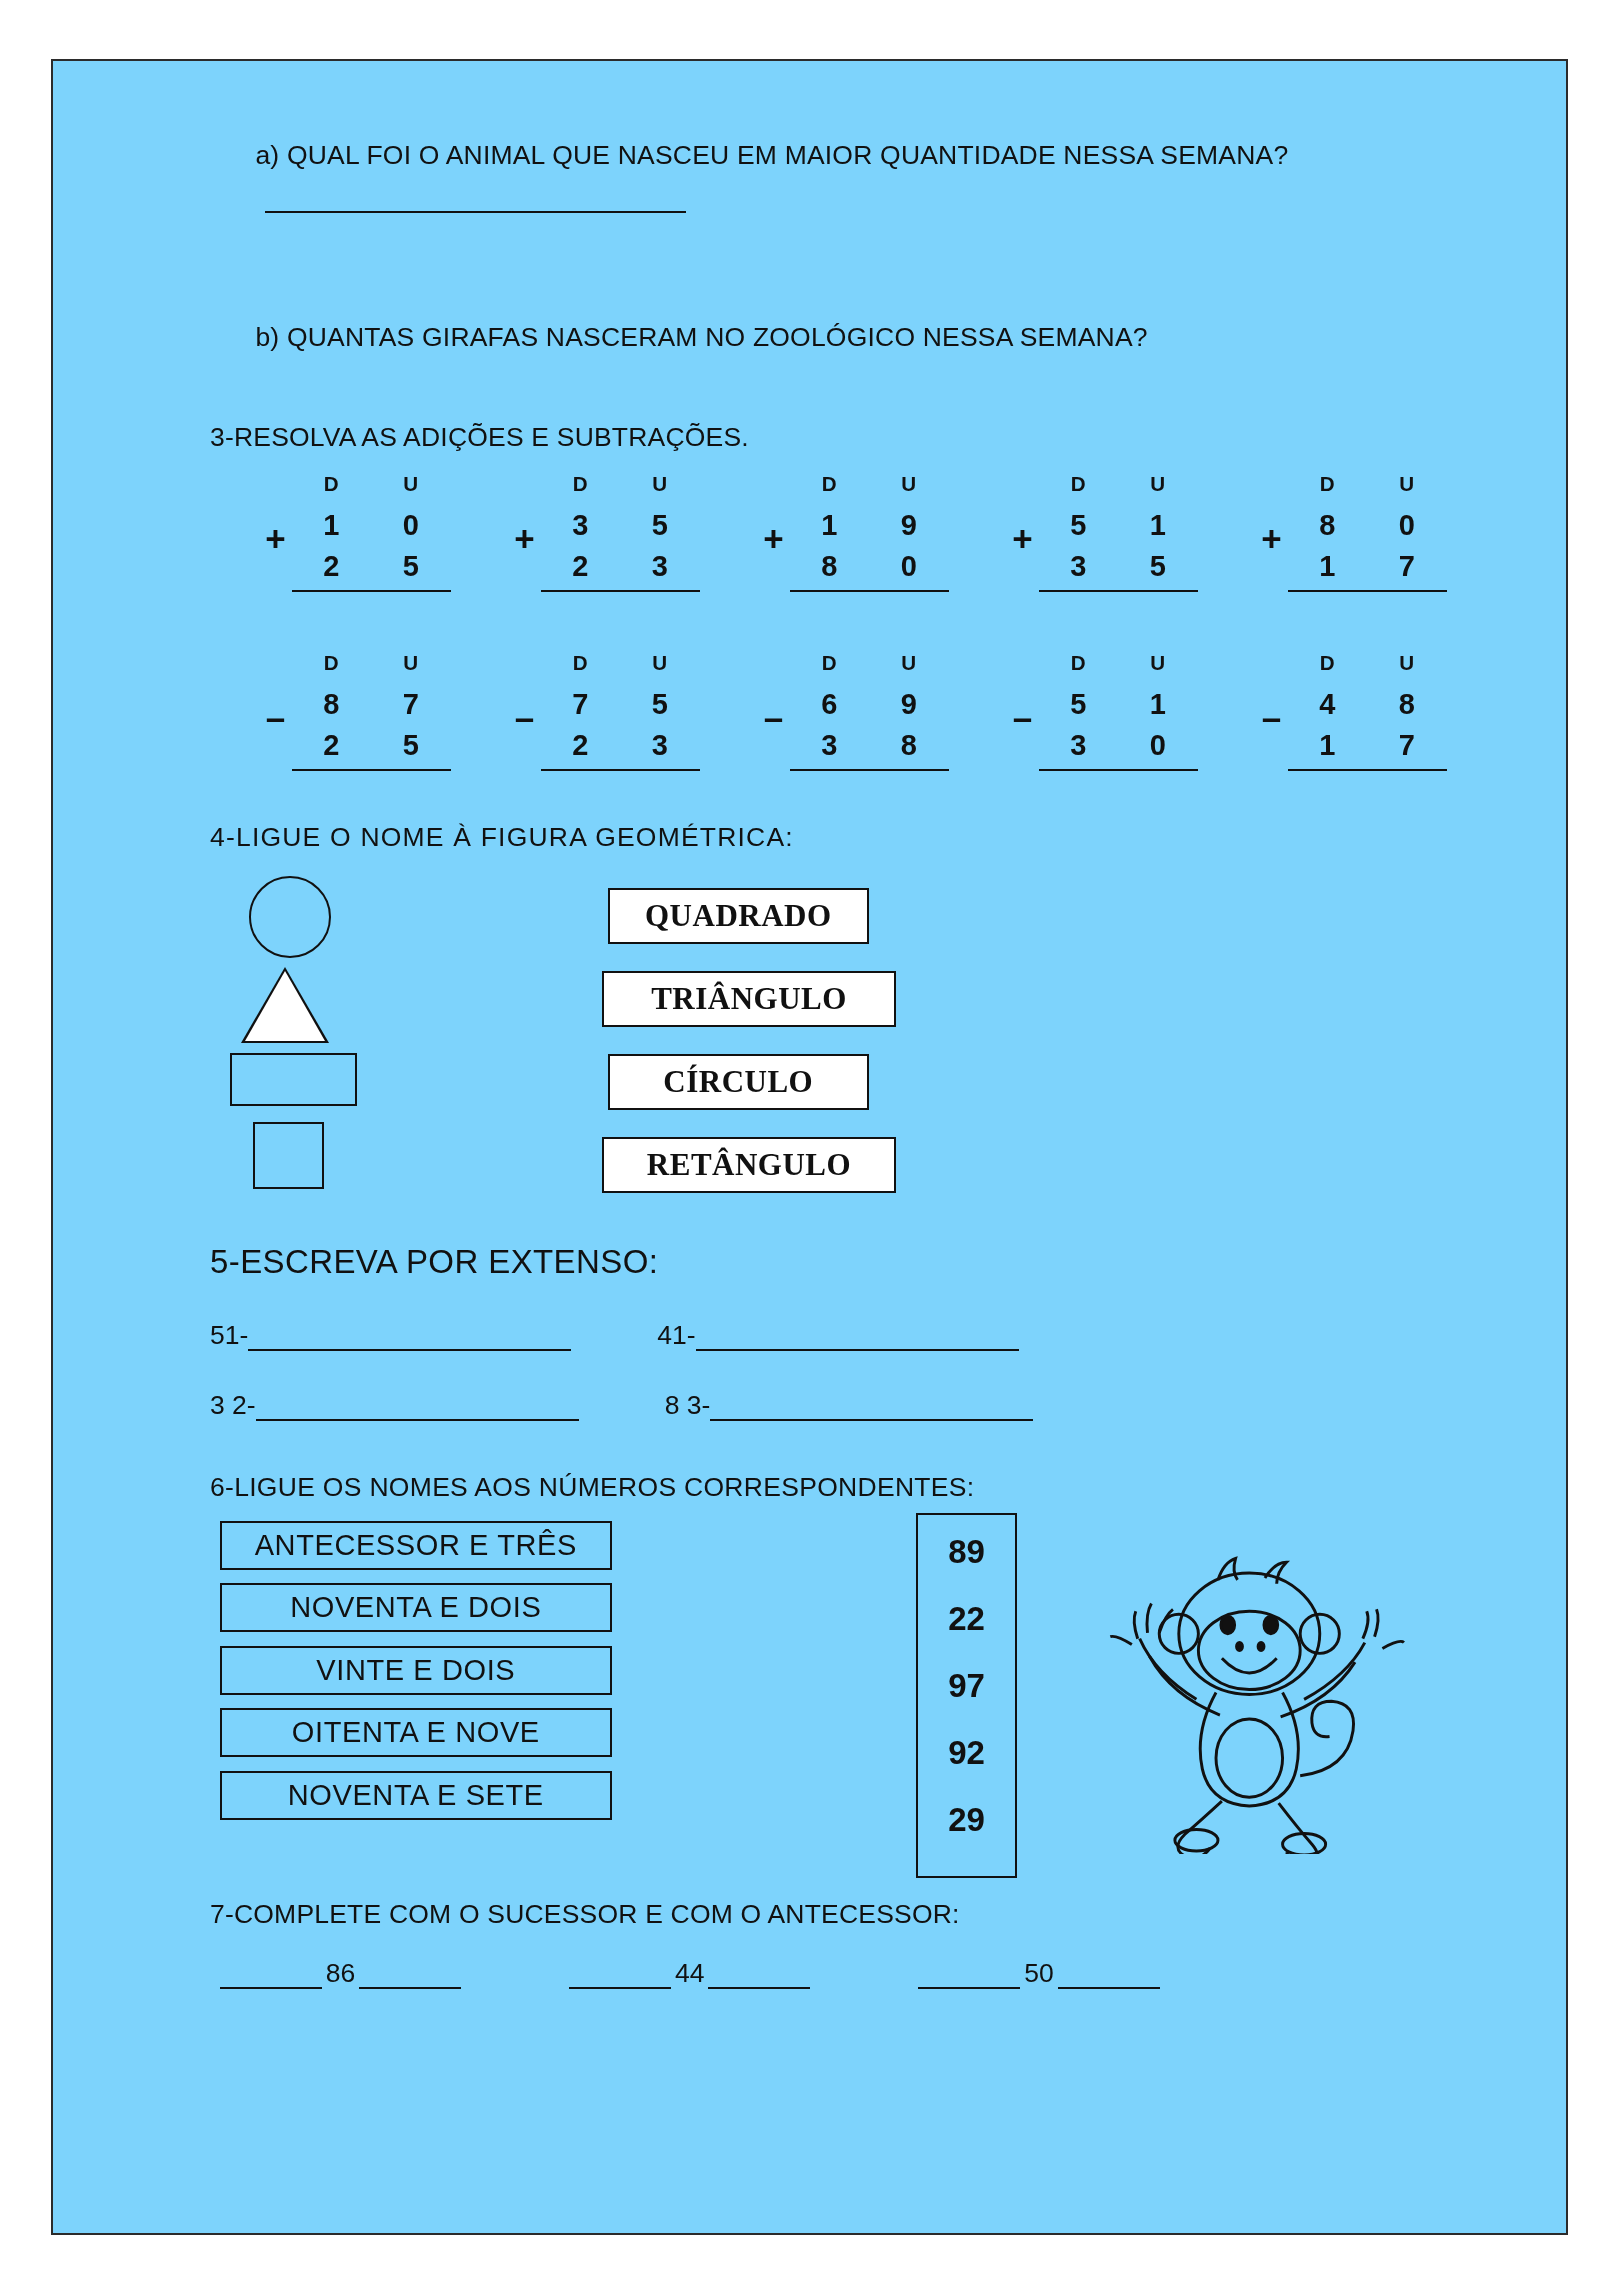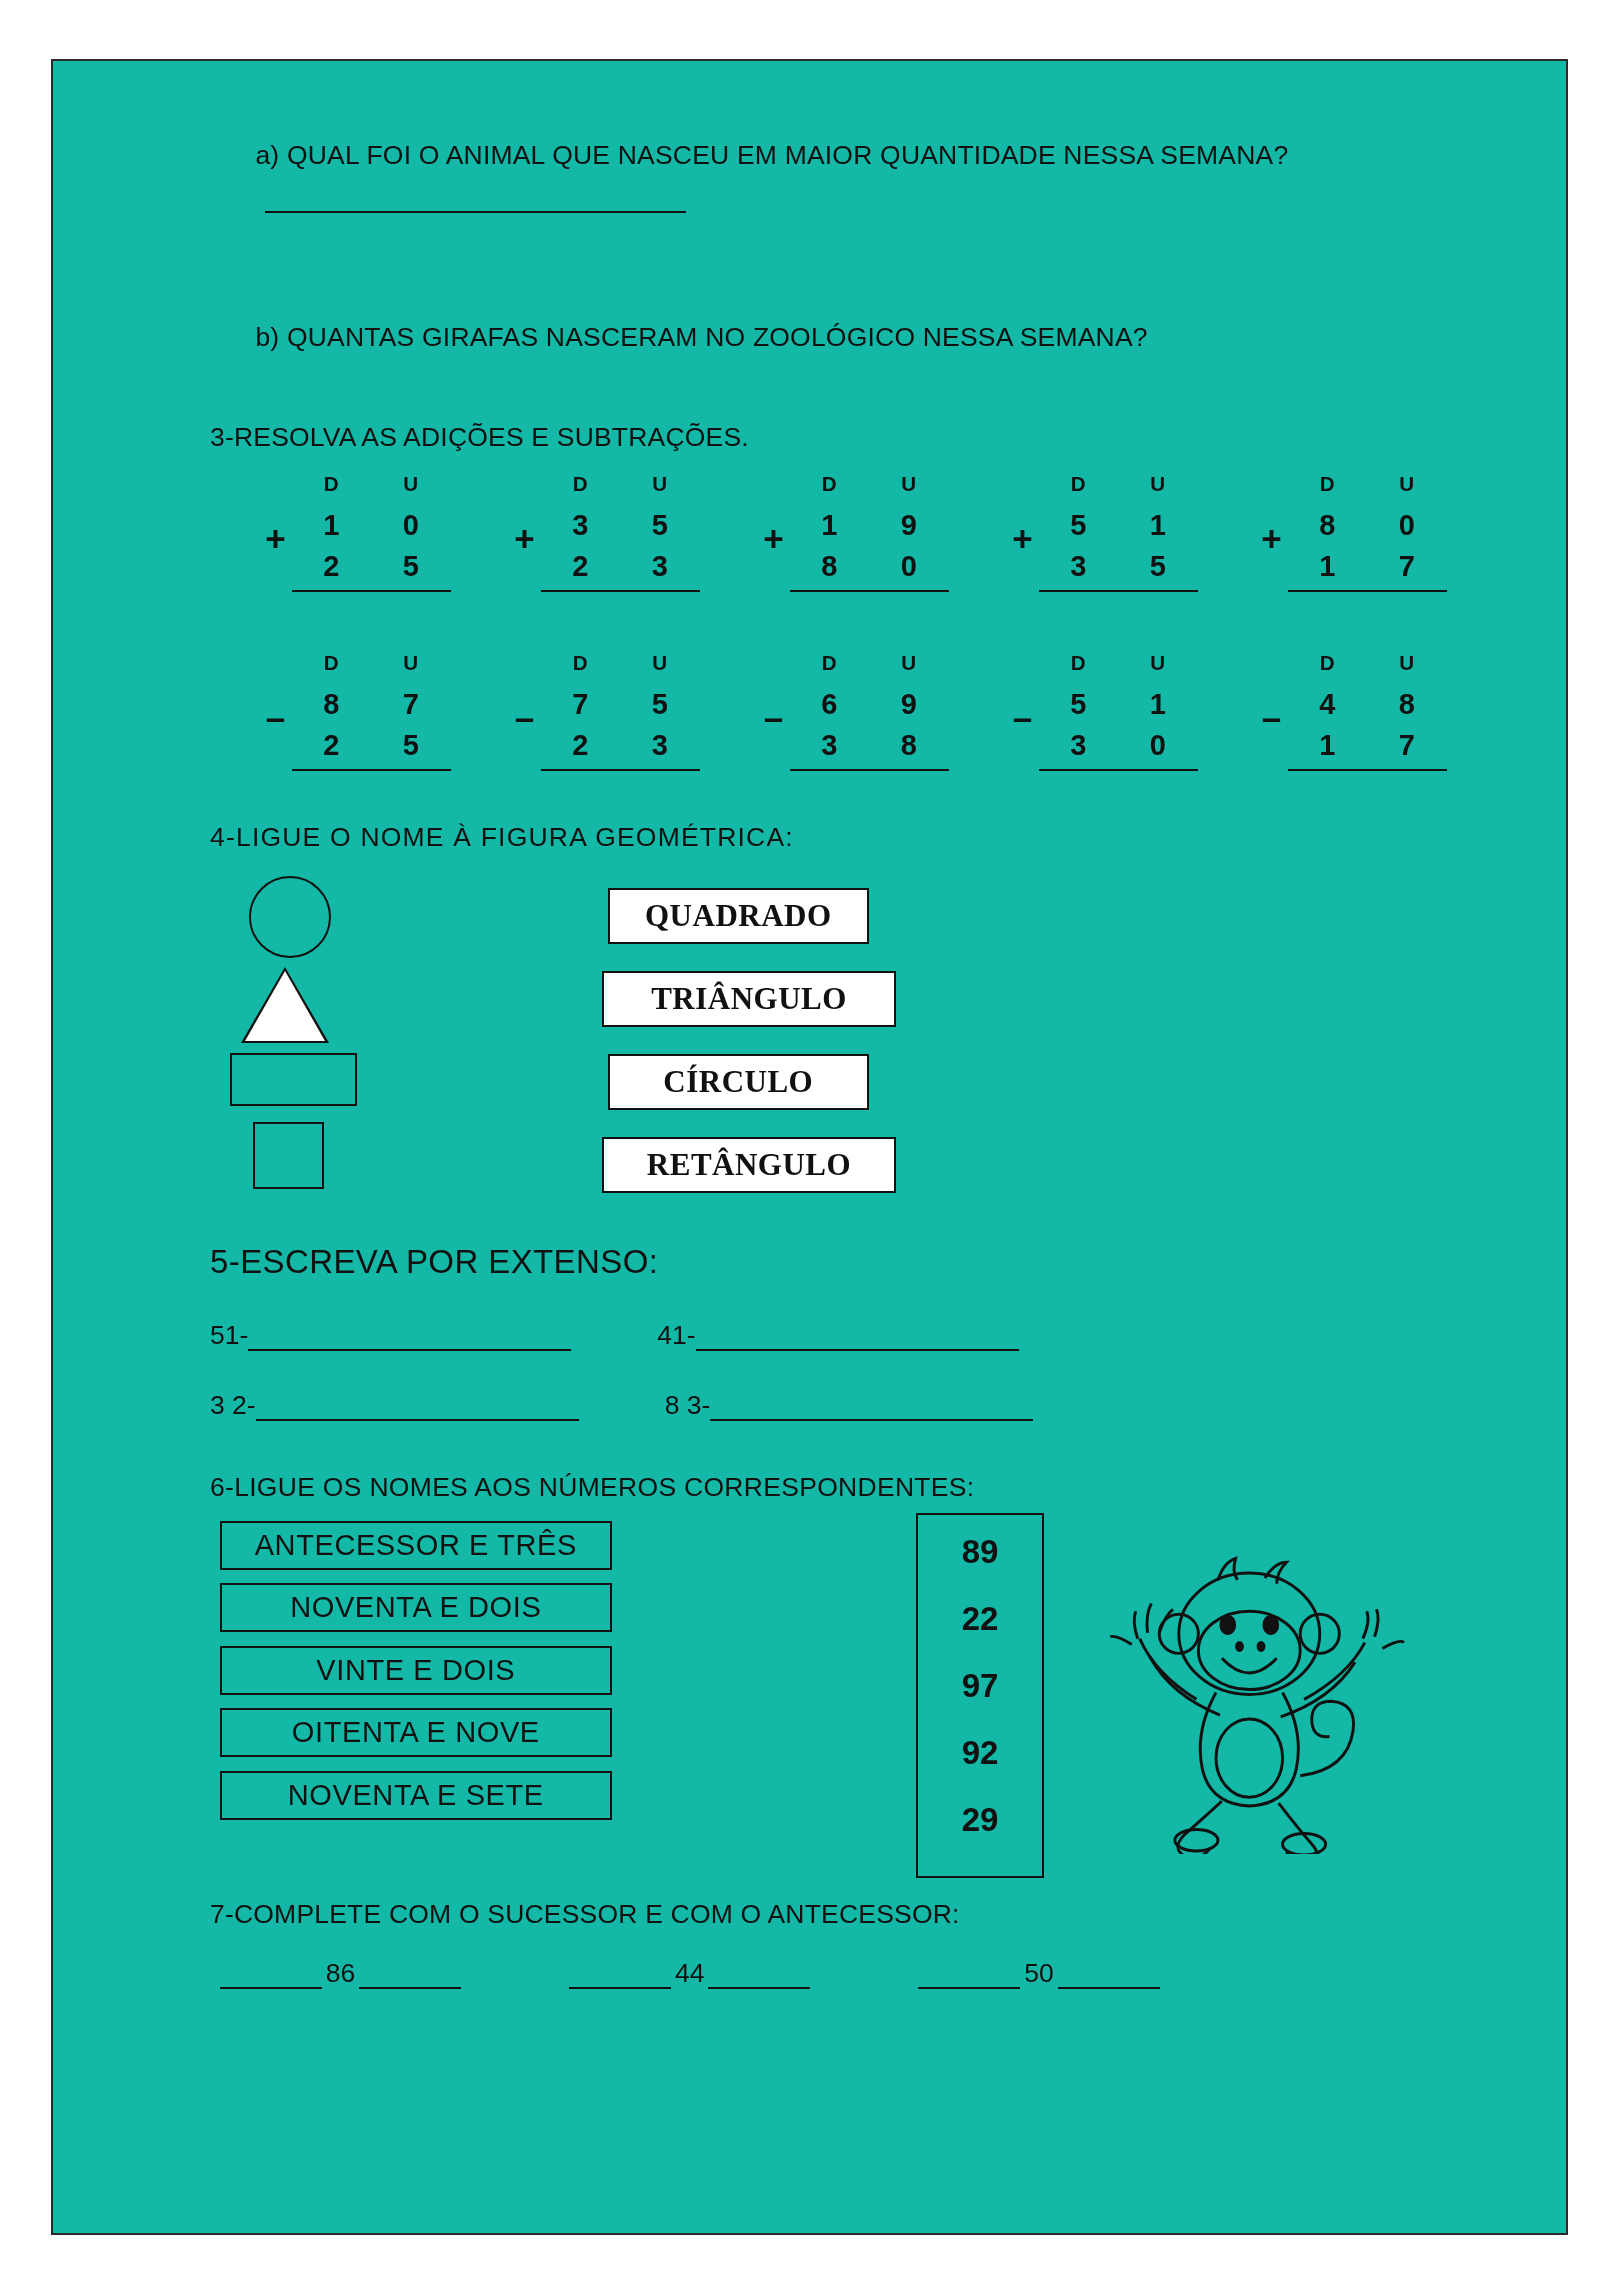--- a/index.html
+++ b/index.html
@@ -16,21 +16,21 @@
     overflow: hidden;
   }
   .page {
     position: absolute;
     left: 51px;
     top: 59px;
     width: 1517px;
     height: 2176px;
     border: 2px solid #2b2b2b;
     box-sizing: border-box;
-    background: #14b8a6;
+    background: #7dd3fc;
   }
   .inner {
     position: absolute;
     left: 157px;
     top: 37px;
     width: 1274px;
   }
 
   
   .qline {
@@ -217,21 +217,21 @@
     font-size: 29px;
     text-align: center;
     padding: 5.9px 3.9px;
     margin-bottom: 13.7px;
     letter-spacing: 0.6px;
   }
   .num-col {
     position: absolute;
     left: 706px;
     top: -7.8px;
-    width: 128px;
+    width: 101px;
     height: 365px;
     border: 2px solid #111;
     box-sizing: border-box;
     padding-top: 17.6px;
   }
   .num-item {
     font-size: 33px;
     font-weight: 700;
     text-align: center;
     margin-bottom: 29px;

